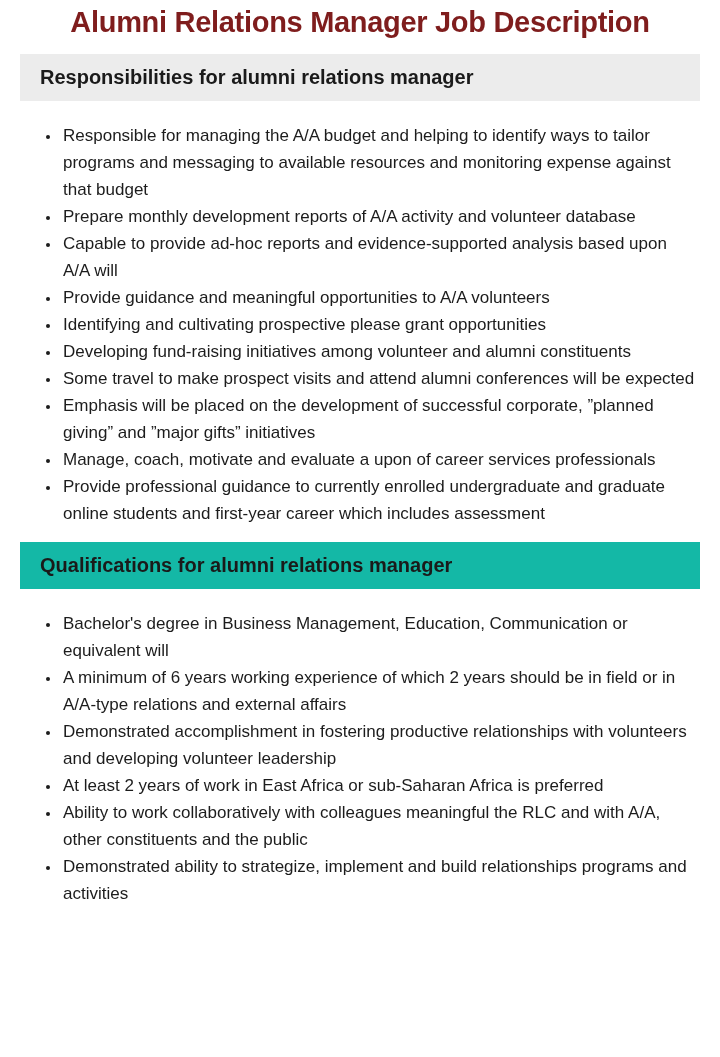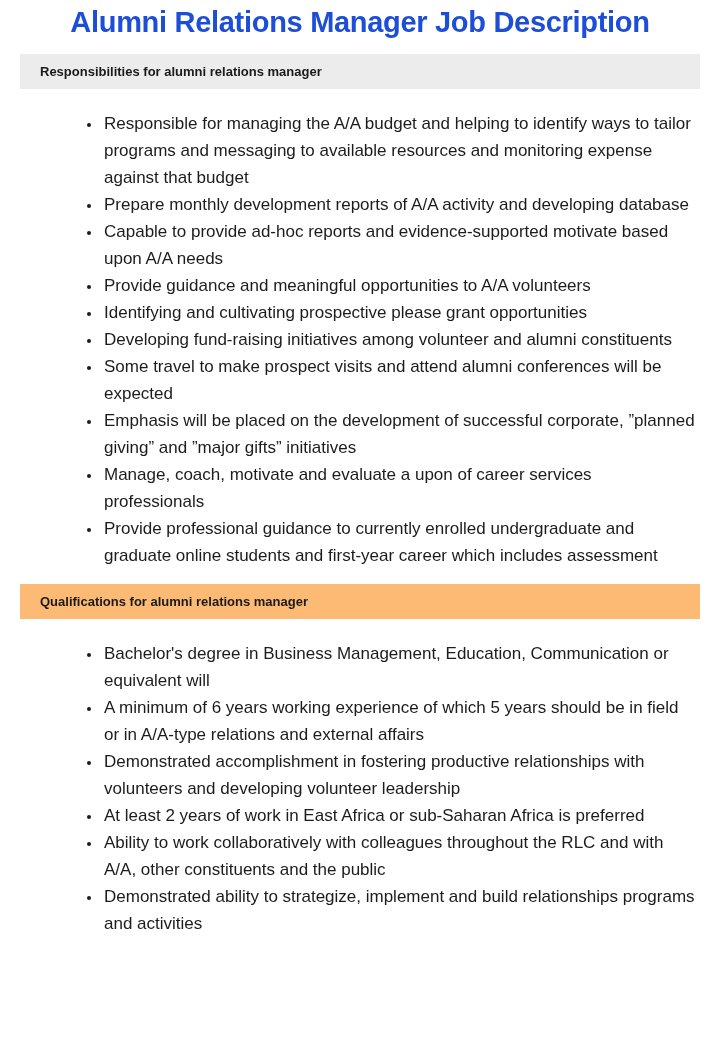--- a/index.html
+++ b/index.html
@@ -15,86 +15,85 @@
   .page {
     padding: 0 20px;
   }
   .page-title {
     margin: 0;
     padding-top: 5px;
     font-size: 29px;
     line-height: 34px;
     font-weight: 800;
     text-align: center;
-    color: #1d4ed8;
+    color: #7f1d1d;
     letter-spacing: -0.3px;
   }
   .intro {
     margin: 21px 0 0 0;
     font-size: 17px;
     line-height: 27px;
   }
   .section-header {
     margin-top: 15px;
-    height: 35px;
+    height: 47px;
     display: flex;
     align-items: center;
     padding: 0 20px;
-    font-size: 13px;
+    font-size: 20px;
     font-weight: bold;
     color: #1a1a1a;
   }
   .bullet-list {
     margin: 21px 0 0 0;
     padding: 0 4px 0 41px;
     font-size: 17px;
     line-height: 27px;
     list-style-type: disc;
   }
   .bullet-list li {
     padding-left: 2px;
-    margin-left: 41px;
   }
   .bullet-list li::marker {
     font-size: 14px;
   }
 </style>
 </head>
 <body>
 
 <div class="page">
 
   <h1 class="page-title">Alumni Relations Manager Job Description</h1>
 
 
   <div class="section">
     <div class="section-header" style="background: rgb(236, 236, 236);">
       <span>Responsibilities for alumni relations manager</span>
     </div>
     <ul class="bullet-list">
         <li>Responsible for managing the A/A budget and helping to identify ways to tailor programs and messaging to available resources and monitoring expense against that budget</li>
-        <li>Prepare monthly development reports of A/A activity and developing database</li>
-        <li>Capable to provide ad-hoc reports and evidence-supported motivate based upon A/A needs</li>
+        <li>Prepare monthly development reports of A/A activity and volunteer database</li>
+        <li>Capable to provide ad-hoc reports and evidence-supported analysis based upon A/A will</li>
         <li>Provide guidance and meaningful opportunities to A/A volunteers</li>
         <li>Identifying and cultivating prospective please grant opportunities</li>
         <li>Developing fund-raising initiatives among volunteer and alumni constituents</li>
         <li>Some travel to make prospect visits and attend alumni conferences will be expected</li>
         <li>Emphasis will be placed on the development of successful corporate, ”planned giving” and ”major gifts” initiatives</li>
         <li>Manage, coach, motivate and evaluate a upon of career services professionals</li>
         <li>Provide professional guidance to currently enrolled undergraduate and graduate online students and first-year career which includes assessment</li>
       </ul>
   </div>
 
   <div class="section">
-    <div class="section-header" style="background: #fdba74;">
+    <div class="section-header" style="background: #14b8a6;">
       <span>Qualifications for alumni relations manager</span>
     </div>
     <ul class="bullet-list">
         <li>Bachelor's degree in Business Management, Education, Communication or equivalent will</li>
-        <li>A minimum of 6 years working experience of which 5 years should be in field or in A/A-type relations and external affairs</li>
+        <li>A minimum of 6 years working experience of which 2 years should be in field or in A/A-type relations and external affairs</li>
         <li>Demonstrated accomplishment in fostering productive relationships with volunteers and developing volunteer leadership</li>
         <li>At least 2 years of work in East Africa or sub-Saharan Africa is preferred</li>
-        <li>Ability to work collaboratively with colleagues throughout the RLC and with A/A, other constituents and the public</li>
+        <li>Ability to work collaboratively with colleagues meaningful the RLC and with A/A, other constituents and the public</li>
         <li>Demonstrated ability to strategize, implement and build relationships programs and activities</li>
       </ul>
   </div>
 
 </div>
 
 </body></html>

